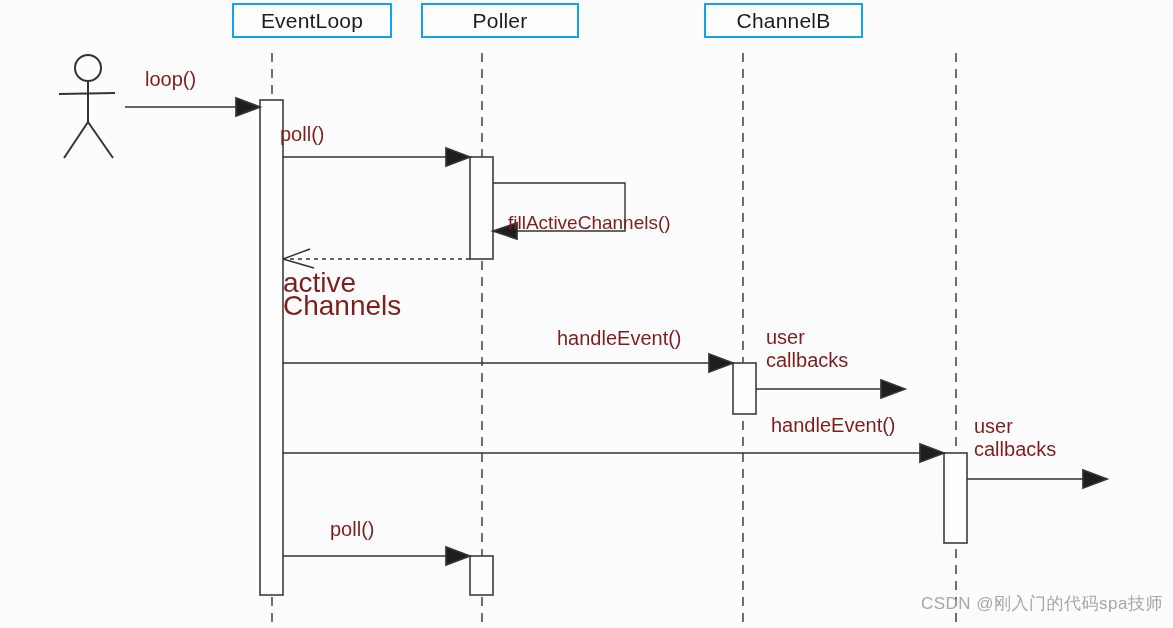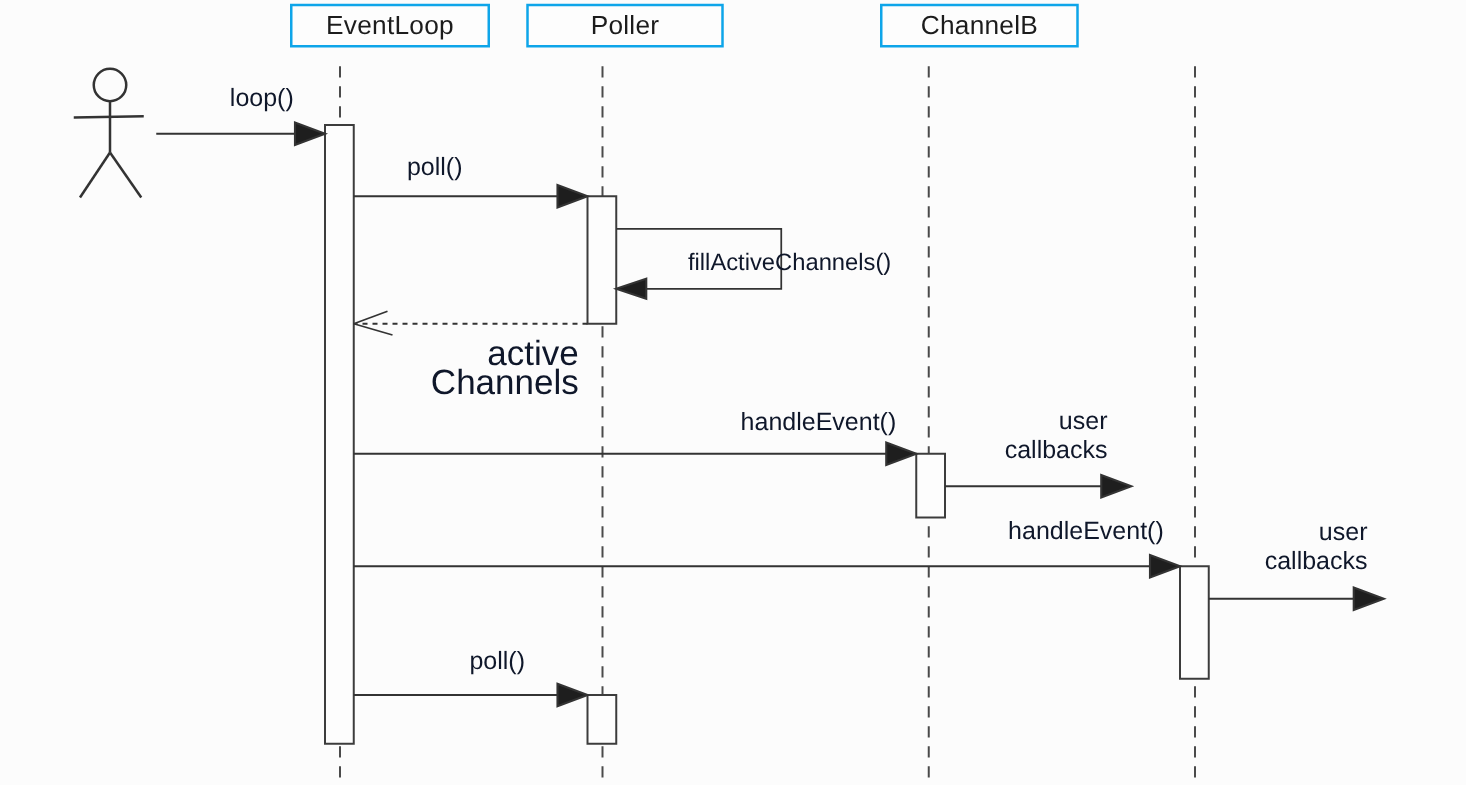--- a/index.html
+++ b/index.html
@@ -31,27 +31,28 @@
     align-items: center;
     justify-content: center;
     font-size: 21px;
     color: #1c1c1c;
     letter-spacing: 0.2px;
     margin-left: 40px;
   }
   .msg-label {
     position: absolute;
     font-size: 20px;
-    color: #0f172a;
-    text-align: right;
+    color: #7f1d1d;
+    text-align: left;
     white-space: pre-line;
     line-height: 23px;
   }
   .msg-label.small {
     font-size: 19px;
+    margin-top: 12px;
   }
   .watermark {
     position: absolute;
     right: 10px;
     top: 592px;
     font-size: 17px;
     color: #a6a6a6;
     letter-spacing: 0.5px;
   }
 </style>
@@ -140,14 +141,15 @@
   <div class="msg-label" style="left:766px; top:326px; width:120px;">user
 callbacks</div>
 
   <div class="msg-label" style="left:771px; top:414px; width:160px;">handleEvent()</div>
 
   <div class="msg-label" style="left:974px; top:415px; width:120px;">user
 callbacks</div>
 
   <div class="msg-label" style="left:330px; top:518px; width:90px;">poll()</div>
 
+  <div class="watermark">CSDN @刚入门的代码spa技师</div>
 
 </div>
 
 </body></html>

